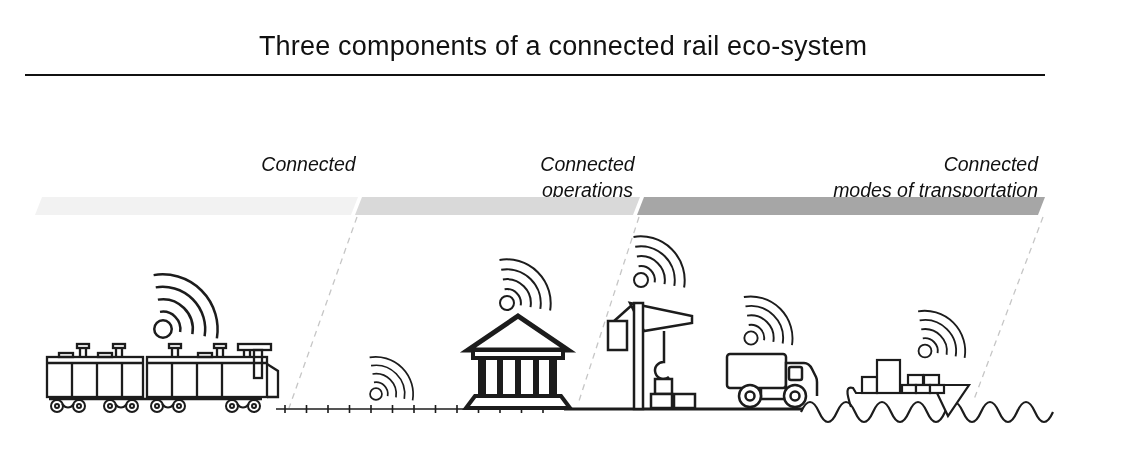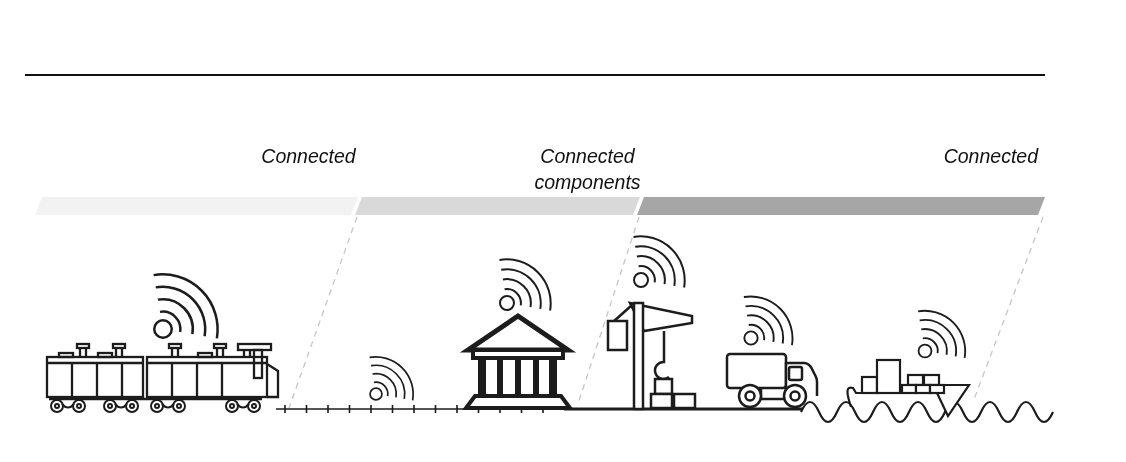--- a/index.html
+++ b/index.html
@@ -12,44 +12,46 @@
   }
   .title{
     position:absolute;left:0;top:31px;width:1126px;
     text-align:center;font-size:27px;color:#111;letter-spacing:.2px;
   }
   .title-rule{
     position:absolute;left:25px;top:74px;width:1020px;height:2px;
     background:#111;
   }
   .band-label{
-    position:absolute;font-style:italic;font-size:19.5px;line-height:26px;color:#111;
+    position:absolute;font-style:italic;font-size:19.5px;line-height:26px;color:#111;margin-top:8px;
   }
   .lbl-1{left:226px;top:143px;width:165px;text-align:center;}
   .lbl-2{left:505px;top:143px;width:165px;text-align:center;}
   .lbl-3{left:758px;top:143px;width:280px;text-align:right;}
   svg{position:absolute;left:0;top:0;}
   .stroke{stroke:#1c1c1c;fill:none;}
 </style>
 </head>
 <body>
 
 <div id="stage">
 
+  <div class="title">Three components of a connected rail eco-system</div>
   <div class="title-rule"></div>
 
   <div class="band-label lbl-1">
     <span>Connected</span><br>
   </div>
   <div class="band-label lbl-2">
     <span>Connected</span><br>
-    <span>components</span>
+    <span>operations</span>
   </div>
   <div class="band-label lbl-3">
     <span>Connected</span><br>
+    <span>modes of transportation</span>
   </div>
 
   <svg width="1126" height="462" viewBox="0 0 1126 462">
     <defs>
       <g id="wifi" class="stroke" stroke-width="2">
         <circle cx="0" cy="0" r="7"></circle>
         <path d="M-2.4,-13.7 A14,14 0 0 1 13.7,2.4"></path>
         <path d="M-4.1,-23.5 A24,24 0 0 1 23.5,4.1"></path>
         <path d="M-5.8,-33.3 A34,34 0 0 1 33.3,5.8"></path>
         <path d="M-7.5,-43.1 A44,44 0 0 1 43.1,7.5"></path>

